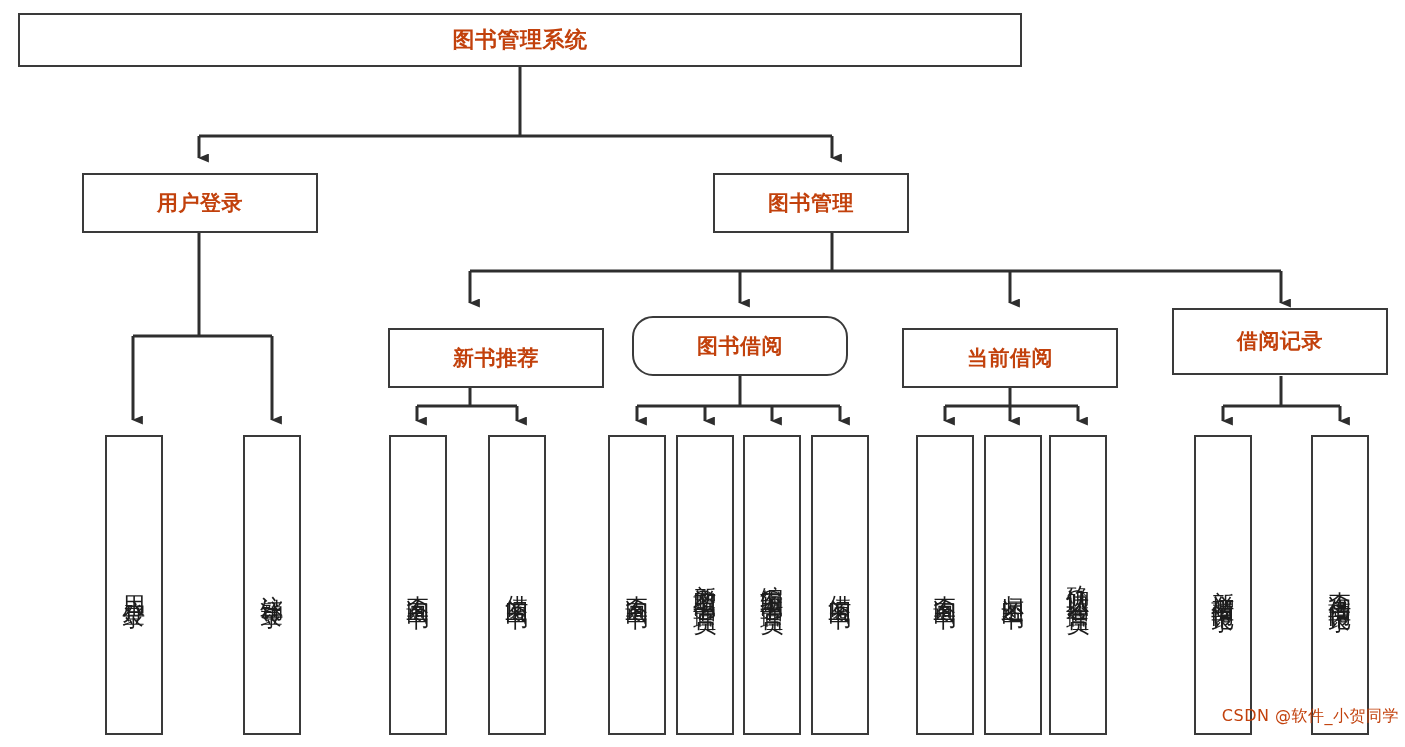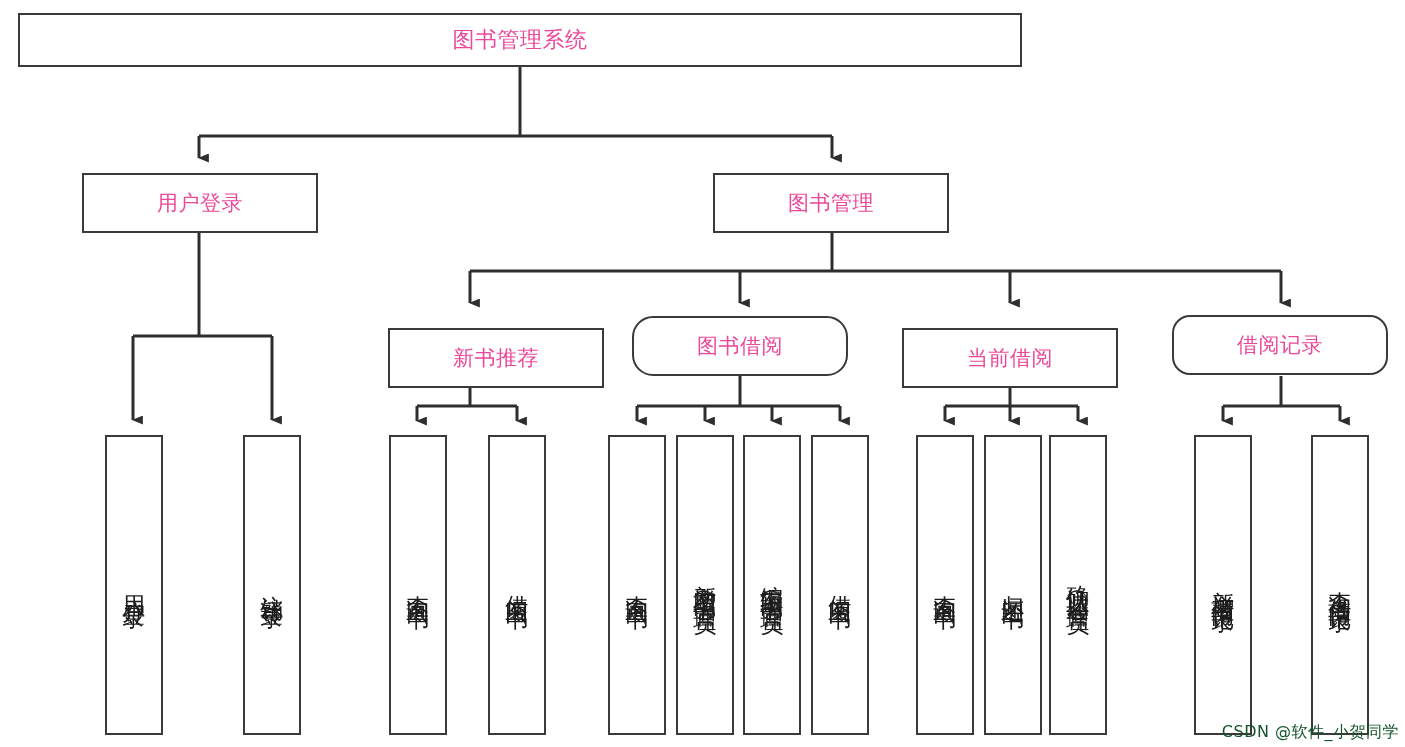--- a/index.html
+++ b/index.html
@@ -29,21 +29,22 @@
     display:flex;
     align-items:center;
     justify-content:center;
     z-index:2;
   }
   .node .label{
     font-size:21px;
     line-height:1.15;
     letter-spacing:0.5px;
     white-space:nowrap;
-    color:#ec4899;
+    color:#c2410c;
+    font-weight:bold;
   }
   .node.root .label{font-size:22px;}
   .leaf{
     position:absolute;
     box-sizing:border-box;
     background:#ffffff;
     border:2px solid #3a3a3a;
     z-index:2;
   }
   .leaf .vlabel{
@@ -56,23 +57,23 @@
     font-size:23px;
     line-height:1.06;
     letter-spacing:4px;
     white-space:nowrap;
     color:#1c1c1c;
     z-index:3;
   }
   #watermark{
     position:absolute;
     right:6px;
-    bottom:4px;
+    bottom:20px;
     font-size:16px;
-    color:#14532d;
+    color:#c2410c;
     letter-spacing:0.5px;
     white-space:nowrap;
     z-index:5;
   }
 </style>
 </head>
 <body>
 
 <div id="canvas">
 
@@ -126,34 +127,34 @@
     </g>
   </svg>
 
   <div class="node root" style="left:18px;top:13px;width:1004px;height:54px;">
     <span class="label">图书管理系统</span>
   </div>
 
   <div class="node" style="left:82px;top:173px;width:236px;height:60px;">
     <span class="label">用户登录</span>
   </div>
-  <div class="node" style="left:713px;top:173px;width:236px;height:60px;">
+  <div class="node" style="left:713px;top:173px;width:196px;height:60px;">
     <span class="label">图书管理</span>
   </div>
 
   <div class="node" style="left:362px;top:328px;width:216px;height:60px;margin-left:26px;">
     <span class="label">新书推荐</span>
   </div>
   <div class="node" style="left:632px;top:316px;width:216px;height:60px;border-radius:21px;">
     <span class="label">图书借阅</span>
   </div>
   <div class="node" style="left:902px;top:316px;width:216px;height:60px;margin-top:12px;">
     <span class="label">当前借阅</span>
   </div>
-  <div class="node" style="left:1172px;top:315px;width:216px;height:60px;border-radius:18px;">
+  <div class="node" style="left:1172px;top:308px;width:216px;height:67px;">
     <span class="label">借阅记录</span>
   </div>
 
   <div class="leaf" style="left:105px;top:435px;width:58px;height:300px;">
     <span class="vlabel">用户登录</span>
   </div>
   <div class="leaf" style="left:243px;top:435px;width:58px;height:300px;">
     <span class="vlabel">注销登录</span>
   </div>
 

